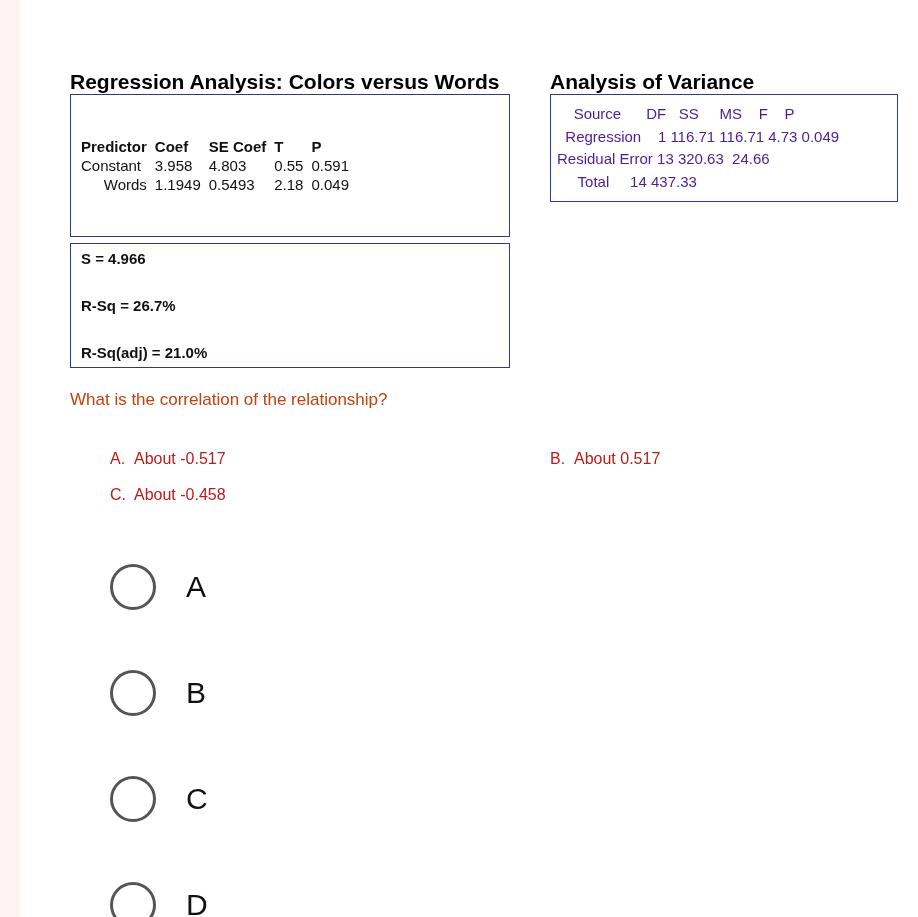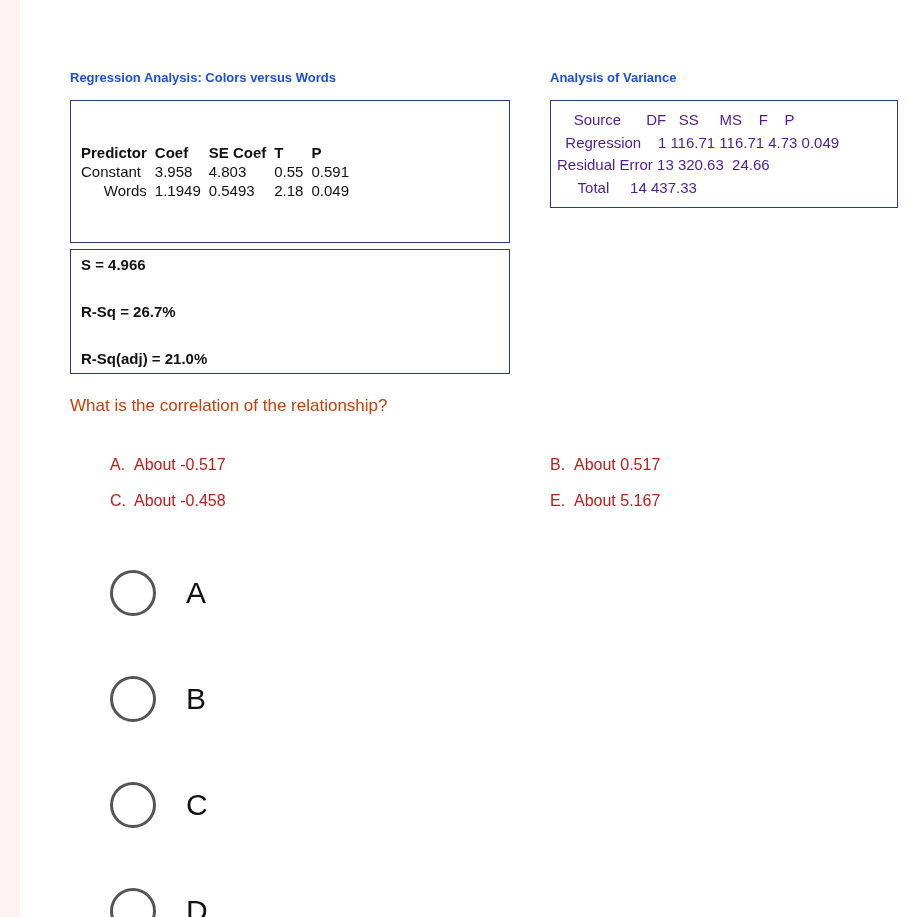--- a/index.html
+++ b/index.html
@@ -27,23 +27,22 @@
     margin-bottom: 18px;
   }
   .left-block {
     width: 440px;
   }
   .right-block {
     flex: 1;
   }
   .sec-title {
     font-weight: bold;
-    font-size: 13px;
-    margin-bottom: 15px;
-    color: #1d4ed8;
+    font-size: 21px;
+    color: #000000;
   }
   .boxed {
     border: 1.5px solid #2b3a8a;
     padding: 8px 10px;
     font-size: 15px;
     margin-bottom: 6px;
     white-space: pre;
     font-family: "Trebuchet MS", Verdana, sans-serif;
   }
   .stats-line {
@@ -170,21 +169,20 @@
       </div>
 
     </div>
 
     <div class="question">What is the correlation of the relationship?</div>
 
     <div class="mc-grid">
       <div class="mc-item"><span class="letter">A.</span><span>About   -0.517</span></div>
       <div class="mc-item"><span class="letter">B.</span><span>About   0.517</span></div>
       <div class="mc-item"><span class="letter">C.</span><span>About   -0.458</span></div>
-      <div class="mc-item"><span class="letter">E.</span><span>About   5.167</span></div>
     </div>
 
     <div class="radio-list">
       <div class="radio-row">
         <span class="radio-circle"></span>
         <span class="radio-label">A</span>
       </div>
       <div class="radio-row">
         <span class="radio-circle"></span>
         <span class="radio-label">B</span>

